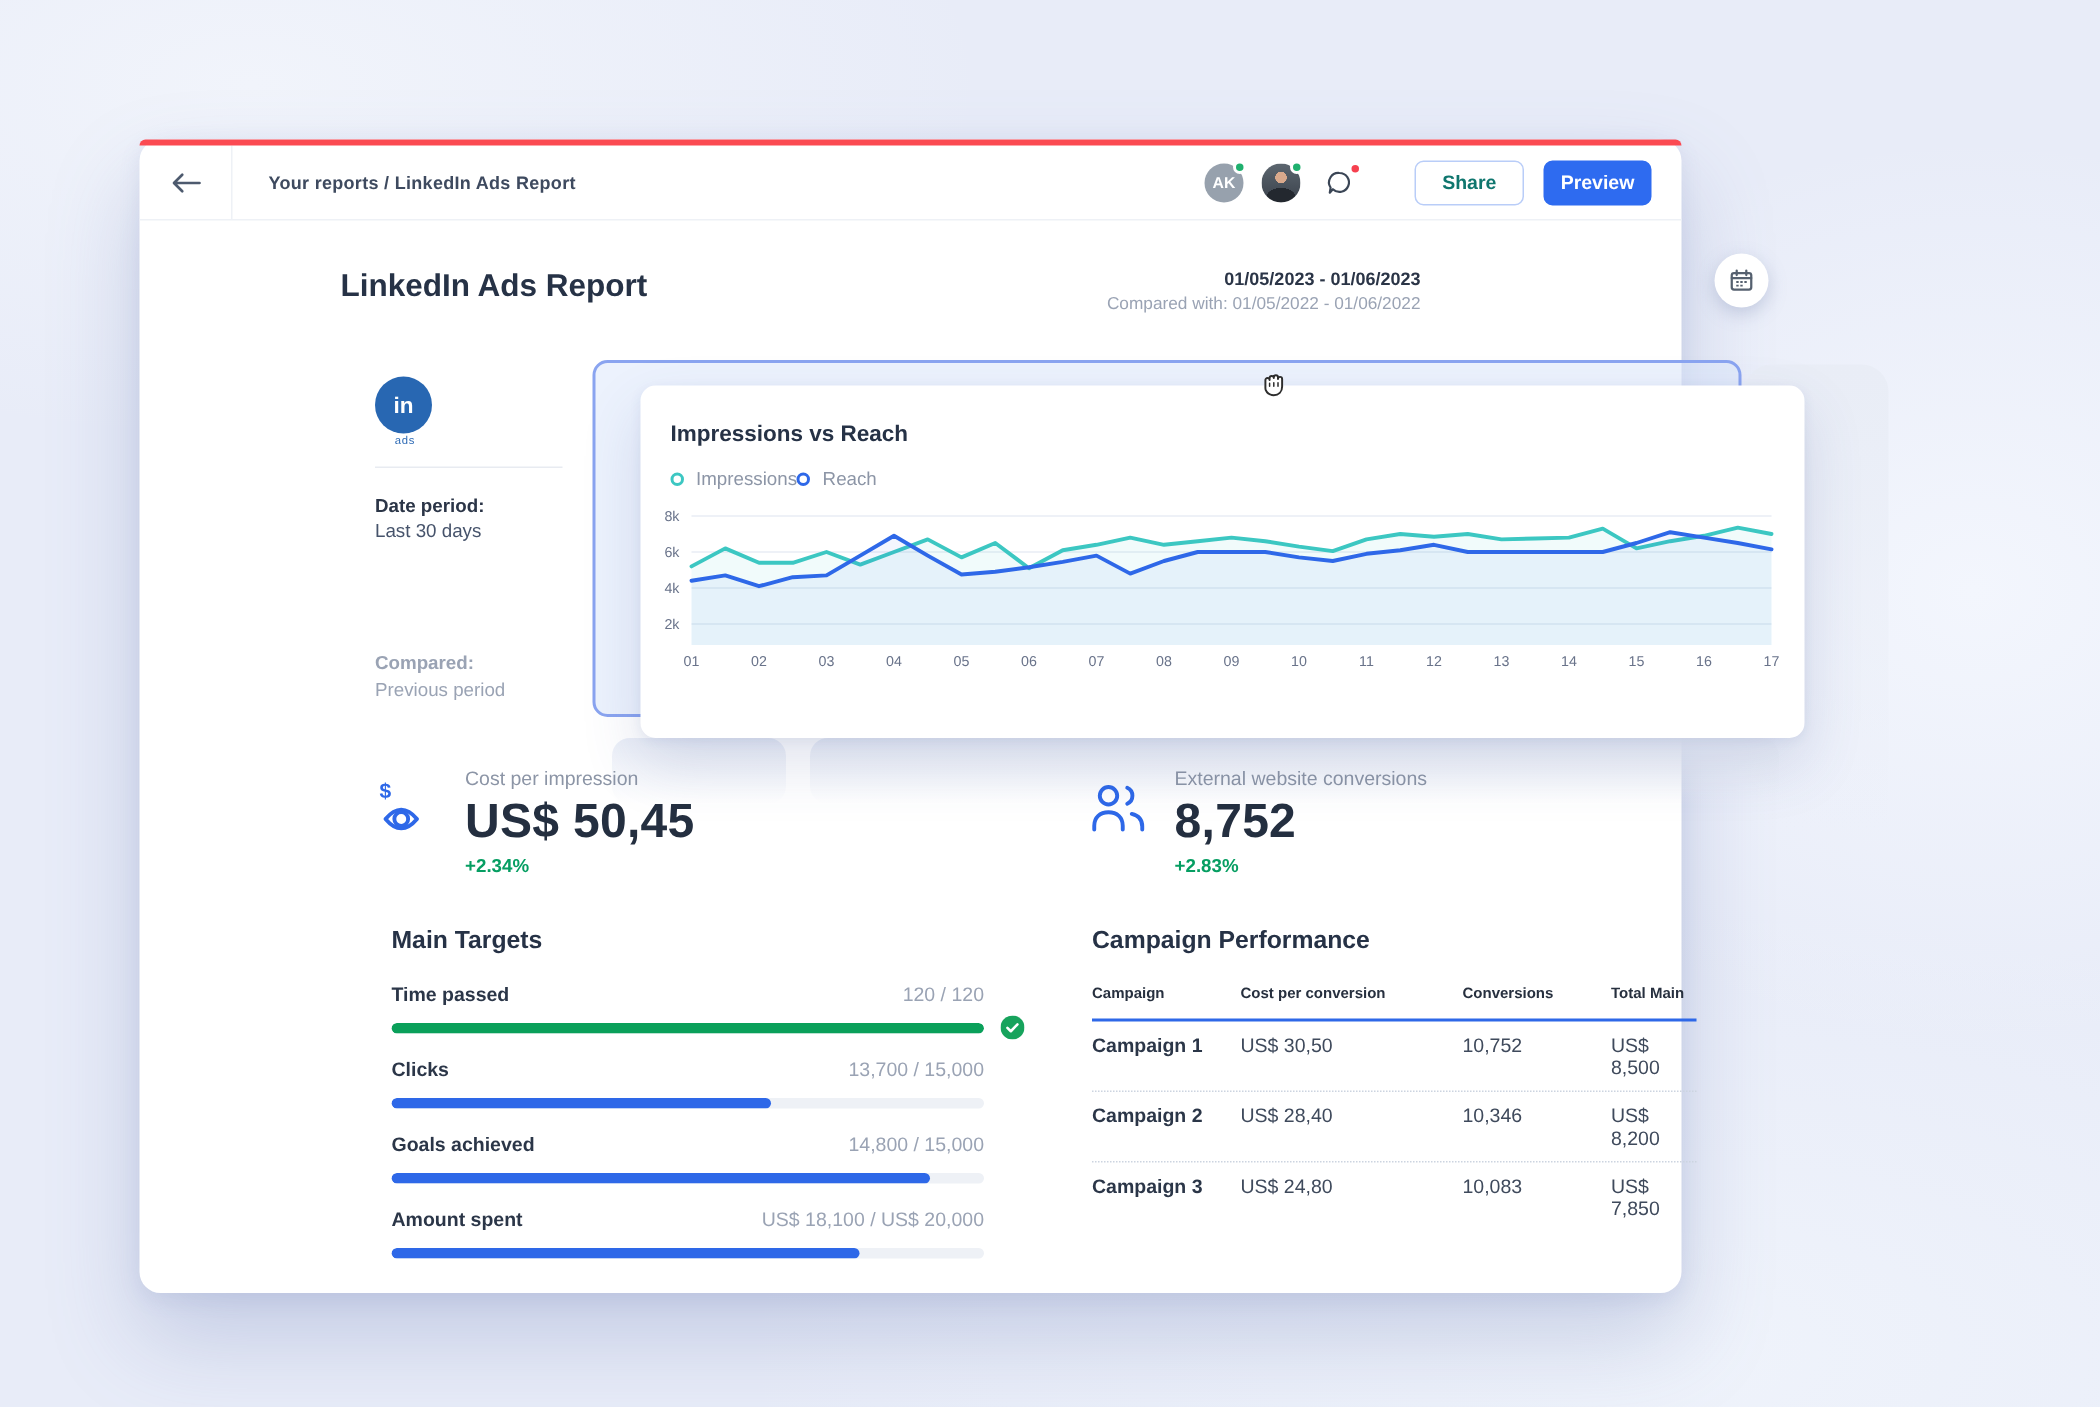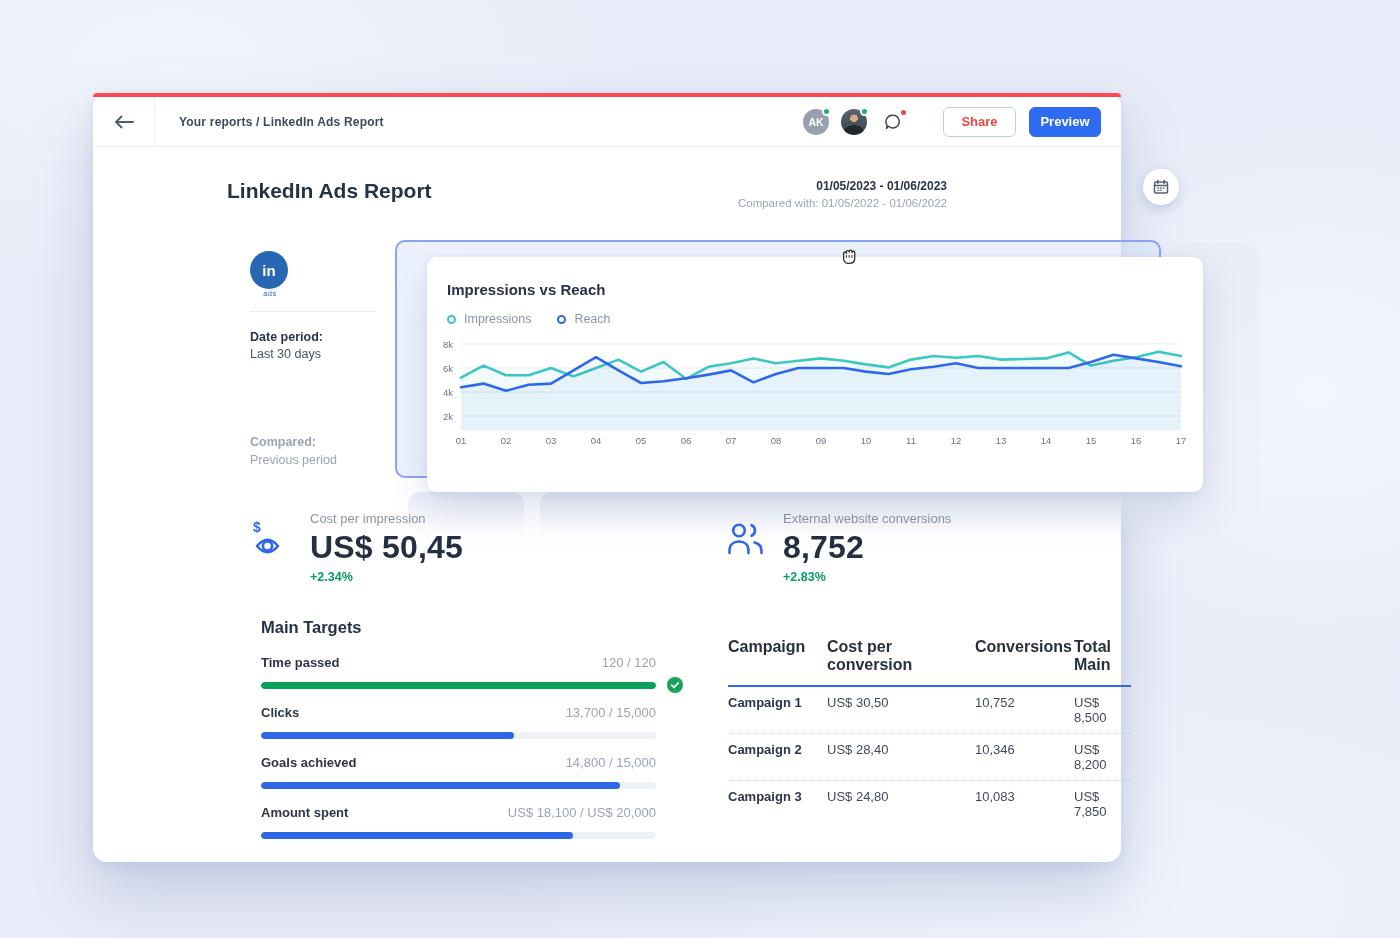--- a/index.html
+++ b/index.html
@@ -41,21 +41,21 @@
     radial-gradient(16px 10px at 50% 86%, #23282f 60%, rgba(35,40,47,0) 61%),
     linear-gradient(180deg,#5c666f 0%, #3a414b 100%); }
   .status-dot { position:absolute; top:-2px; right:-2px; width:9px; height:9px; border-radius:50%;
     background:#1fb06e; border:2px solid #fff; }
   .chat-btn { position:relative; width:28px; height:28px; border-radius:50%; background:#fff;
     margin-right:36px; display:flex; align-items:center; justify-content:center; cursor:pointer; }
   .chat-dot { position:absolute; top:0px; right:-1px; width:9px; height:9px; border-radius:50%;
     background:#f6404f; border:2px solid #fff; }
   .btn { height:30px; border-radius:6px; font-size:13px; font-weight:700; cursor:pointer;
     display:flex; align-items:center; justify-content:center; font-family:inherit; }
-  .btn-share { width:73px; background:#fff; border:1px solid #b9cdf8; color:#ef4444; margin-right:13px; }
+  .btn-share { width:73px; background:#fff; border:1px solid #b9cdf8; color:#0f766e; margin-right:13px; }
   .btn-preview { width:72px; background:#2e6bf0; border:1px solid #2e6bf0; color:#fff; }
 
   
   .page-title { position:absolute; left:134px; top:86px; font-size:21px; font-weight:700; color:#263246; }
   .date-block { position:absolute; right:174px; top:84px; text-align:right; line-height:1.5; }
   .date-main { font-size:12px; font-weight:700; color:#2b3547; }
   .date-compared { font-size:11.5px; color:#9aa3b4; }
   .calendar-btn { position:absolute; left:1050px; top:76px; width:36px; height:36px; border-radius:50%;
     background:#fff; box-shadow:0 4px 12px rgba(120,135,175,.35); display:flex; align-items:center;
     justify-content:center; cursor:pointer; z-index:2; }
@@ -80,21 +80,21 @@
   .ghost-band-b { position:absolute; left:315px; top:399px; width:116px; height:44px; border-radius:12px;
     background:linear-gradient(180deg,#eaeef7 0%, rgba(234,238,247,0) 100%); z-index:0; }
   .drop-zone { position:absolute; left:302px; top:147px; width:766px; height:238px; border-radius:10px;
     border:2px solid #8aa4f0; background:rgba(221,231,251,.55); z-index:1; }
 
   
   .chart-card { position:absolute; left:334px; top:164px; width:776px; height:235px; background:#fff;
     border-radius:10px; box-shadow:0 18px 40px rgba(70,90,150,.16), 0 2px 8px rgba(70,90,150,.08);
     z-index:3; cursor:grab; }
   .chart-title { margin:24px 0 0 20px; font-size:15px; font-weight:700; color:#263246; }
-  .chart-legend { margin:14px 0 0 20px; display:flex; gap:26px; }
+  .chart-legend { margin:14px 0 0 20px; display:flex; }
   .legend-item { display:flex; align-items:center; gap:8px; cursor:pointer; }
   .legend-ring { width:9px; height:9px; border-radius:50%; border:2px solid; }
   .legend-label { font-size:12.5px; color:#8c95a6; }
   .chart-svg { display:block; margin:6px 0 0 6px; }
   .grab-cursor { position:absolute; left:744px; top:151px; width:24px; height:24px; z-index:5; }
 
   
   .stat { position:absolute; display:flex; gap:14px; z-index:2; }
   .stat-1 { left:157px; top:418px; }
   .stat-2 { left:630px; top:418px; }
@@ -116,21 +116,21 @@
   .t-fill { height:7px; border-radius:4px; }
   .fill-green { background:#0aa05a; }
   .fill-blue { background:#2e68e8; }
   .t-status { margin-left:11px; width:16px; height:16px; flex:none; }
   .t-dot { width:14px; height:14px; margin:1px; border-radius:50%; background:#e2e7f0; }
 
   
   .camp { position:absolute; left:635px; top:525px; width:403px; z-index:2; }
   .camp-table { margin-top:20px; }
   .camp-header { display:grid; grid-template-columns:99px 148px 99px 1fr;
-    font-size:16px; font-weight:700; color:#27303f; padding-bottom:11px;
+    font-size:10px; font-weight:700; color:#27303f; padding-bottom:11px;
     border-bottom:2px solid #2e68e8; }
   .camp-row { display:grid; grid-template-columns:99px 148px 99px 1fr; padding:8px 0;
     font-size:13px; color:#3f4a5c; border-bottom:1px dotted #ccd4e0; }
   .camp-row:last-child { border-bottom:none; }
   .camp-name { font-weight:700; color:#2b3648; }
 
   svg text { font-family:"Liberation Sans","DejaVu Sans",sans-serif; }
 </style>
 </head>
 <body>
@@ -330,20 +330,21 @@
             <div class="t-fill fill-blue" style="width: 79%;"></div>
           </div>
           <span class="t-status"><span class="t-dot"></span></span>
         </div>
       </div>
 
     </div>
   </div>
 
   <div class="camp">
+    <div class="section-heading">Campaign Performance</div>
     <div class="camp-table">
       <div class="camp-header">
         <span>Campaign</span>
         <span>Cost per conversion</span>
         <span>Conversions</span>
         <span>Total Main</span>
       </div>
       <div class="camp-row">
         <span class="camp-name">Campaign 1</span>
         <span>US$ 30,50</span>

